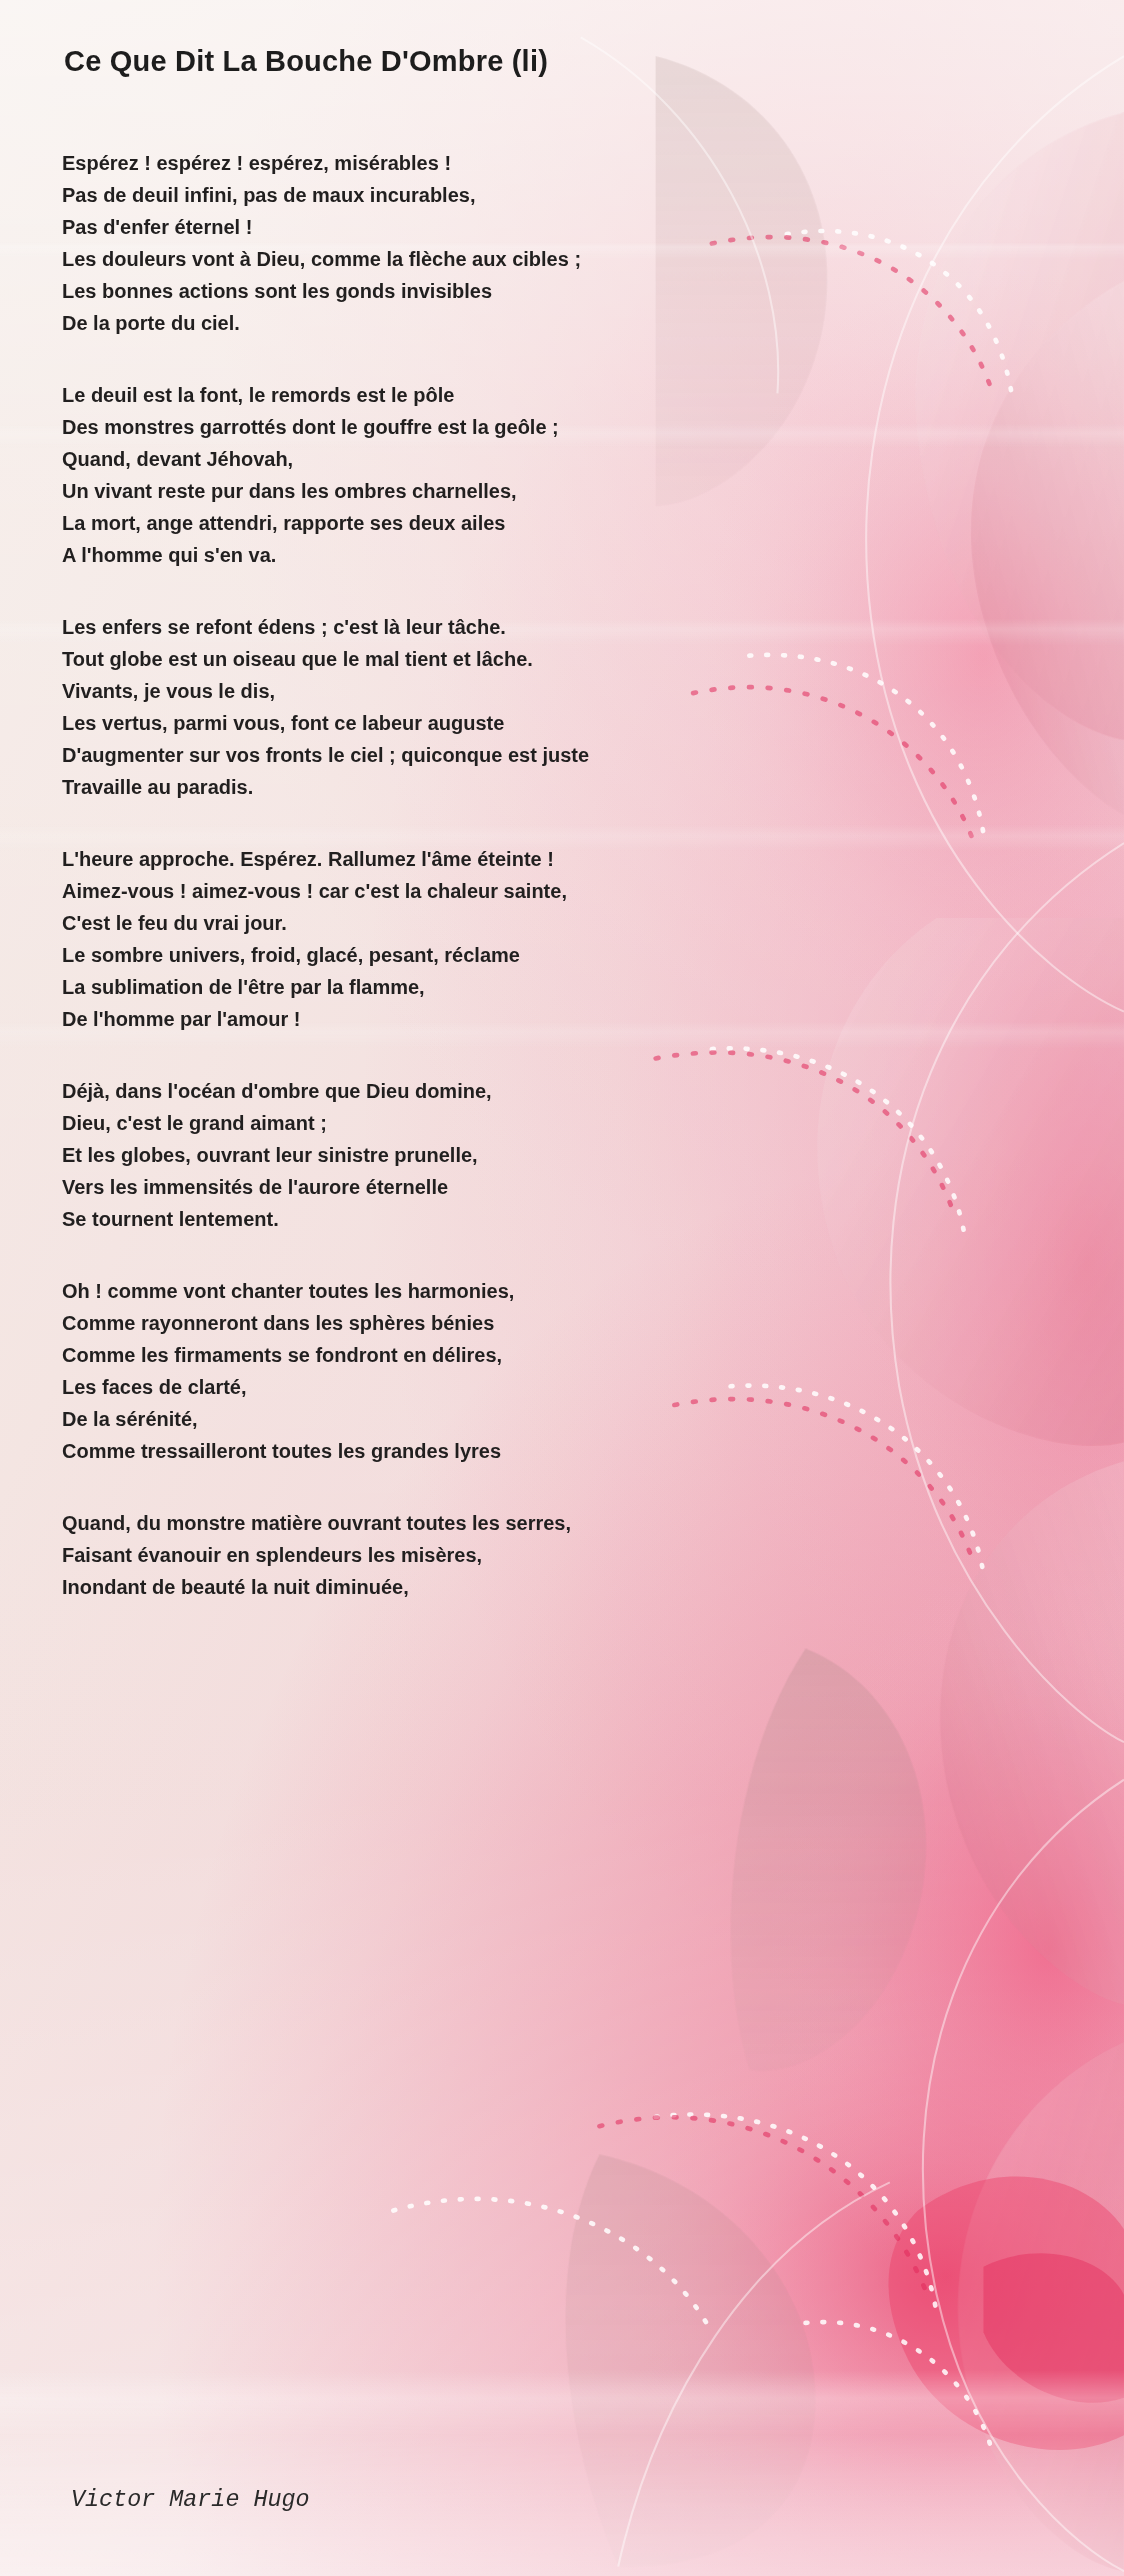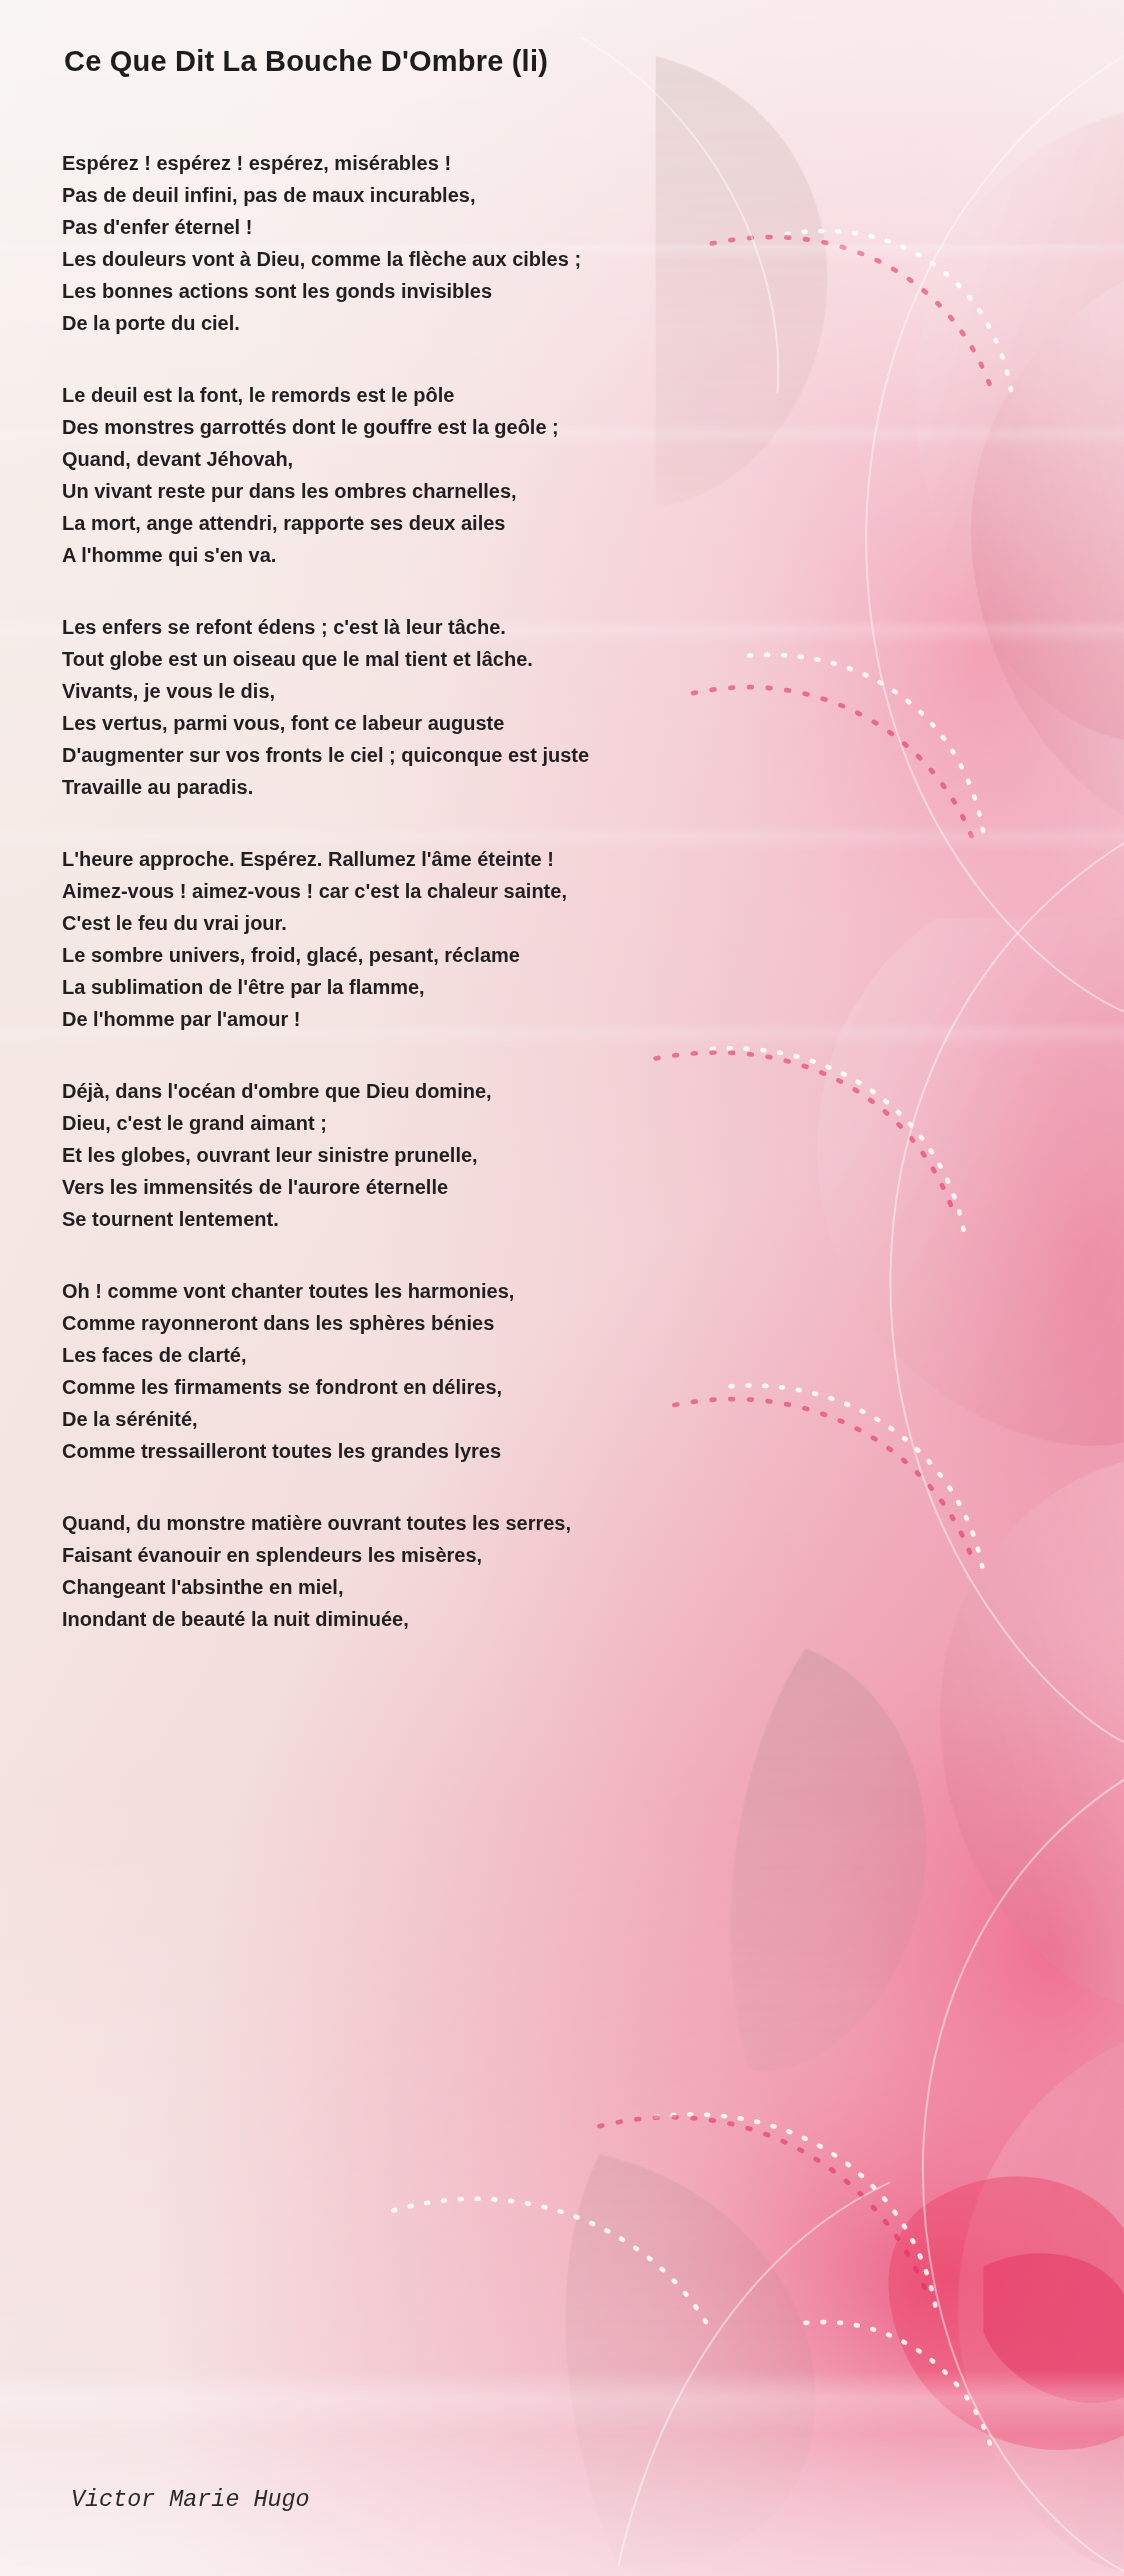--- a/index.html
+++ b/index.html
@@ -234,29 +234,28 @@
       <div class="stanza">
         <div class="line">Déjà, dans l'océan d'ombre que Dieu domine,</div>
         <div class="line">Dieu, c'est le grand aimant ;</div>
         <div class="line">Et les globes, ouvrant leur sinistre prunelle,</div>
         <div class="line">Vers les immensités de l'aurore éternelle</div>
         <div class="line">Se tournent lentement.</div>
       </div>
       <div class="stanza">
         <div class="line">Oh ! comme vont chanter toutes les harmonies,</div>
         <div class="line">Comme rayonneront dans les sphères bénies</div>
+        <div class="line">Comme les firmaments se fondront en délires,</div>
         <div class="line">Les faces de clarté,</div>
-        <div class="line">Comme les firmaments se fondront en délires,</div>
         <div class="line">De la sérénité,</div>
         <div class="line">Comme tressailleront toutes les grandes lyres</div>
       </div>
       <div class="stanza">
         <div class="line">Quand, du monstre matière ouvrant toutes les serres,</div>
         <div class="line">Faisant évanouir en splendeurs les misères,</div>
-        <div class="line">Changeant l'absinthe en miel,</div>
         <div class="line">Inondant de beauté la nuit diminuée,</div>
       </div>
     </div>
 
     <div class="author">Victor Marie Hugo</div>
   </div>
 </div>
 
 
 </body></html>

